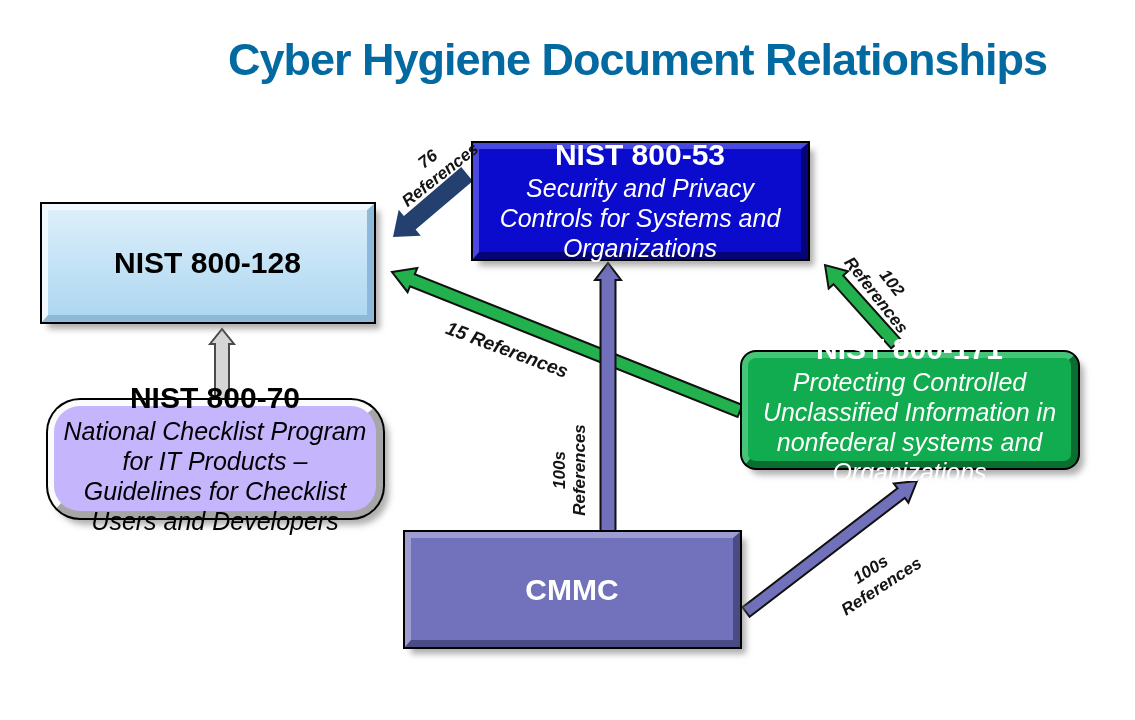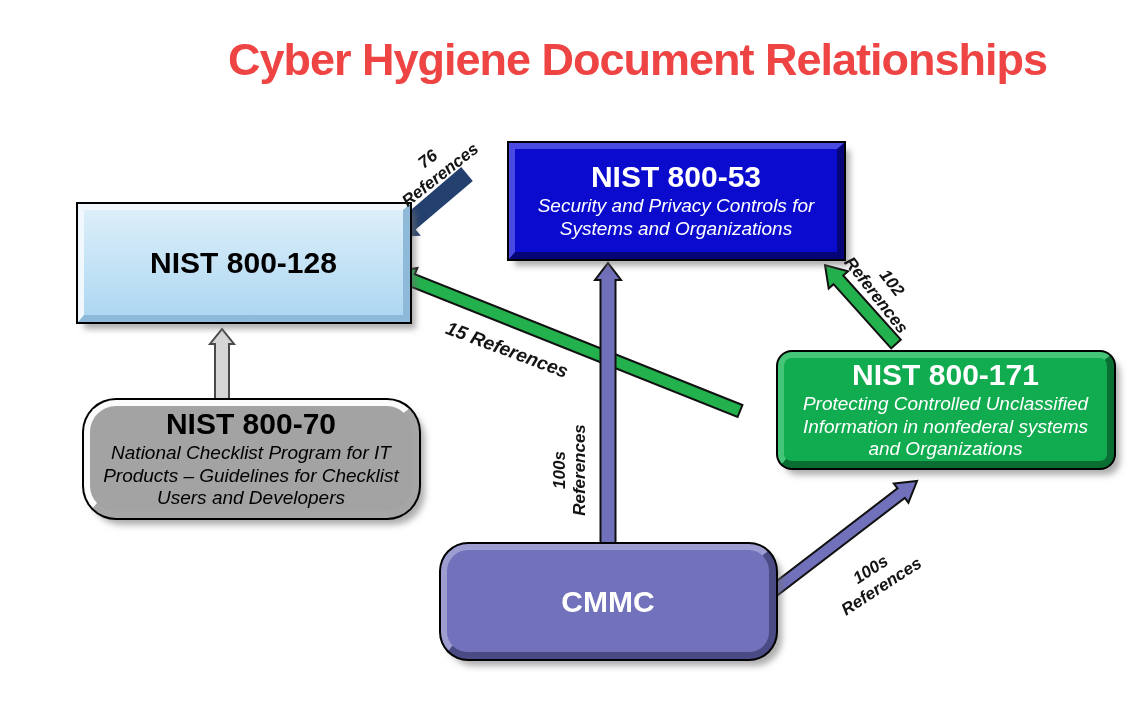--- a/index.html
+++ b/index.html
@@ -14,21 +14,21 @@
 
   .main-title {
     position: absolute;
     top: 34px;
     left: 140px;
     width: 995px;
     text-align: center;
     font-size: 45px;
     font-weight: bold;
     letter-spacing: -1px;
-    color: #ef4444;
+    color: #0369a1;
     white-space: nowrap;
   }
 
   #arrow-layer {
     position: absolute;
     left: 0; top: 0;
     width: 1135px; height: 720px;
     z-index: 1;
     pointer-events: none;
   }
@@ -39,45 +39,44 @@
     box-sizing: border-box;
     display: flex;
     flex-direction: column;
     align-items: center;
     justify-content: center;
     text-align: center;
     padding: 8px 8px;
     border-style: solid;
     border-width: 6px 7px 7px 6px;
     box-shadow: 0 0 0 2px #000, 6px 7px 6px rgba(110,110,110,0.55);
-    margin-left: 36px;
   }
   .box-title {
     font-weight: bold;
     font-size: 30px;
     line-height: 1.1;
     white-space: nowrap;
   }
   .box-subtitle {
     font-style: italic;
-    font-size: 19px;
+    font-size: 25px;
     line-height: 1.2;
     margin-top: 2px;
   }
 
   #box-800-53  { left: 473px; top: 143px; width: 335px; height: 116px;
                  background: #0B0BCE; border-color: #4A4AE2 #050578 #050578 #4A4AE2; color: #fff; }
   #box-800-128 { left: 42px;  top: 204px; width: 332px; height: 118px;
                  background: linear-gradient(180deg, #DCEFFA, #AED7F1); border-color: #F0F8FD #8FB9D9 #8FB9D9 #F0F8FD; color: #000; }
   #box-800-70  { left: 48px;  top: 400px; width: 335px; height: 118px;
-                 background: #a3a3a3; border-color: #FBFBFB #A6A6A6 #A6A6A6 #FBFBFB; color: #000; border-radius: 32px; }
+                 background: #c4b5fd; border-color: #FBFBFB #A6A6A6 #A6A6A6 #FBFBFB; color: #000; border-radius: 32px; }
   #box-800-171 { left: 742px; top: 352px; width: 336px; height: 116px;
                  background: #10AC4F; border-color: #45C577 #0A6E33 #0A6E33 #45C577; color: #fff; border-radius: 14px; }
-  #box-cmmc    { left: 405px; top: 544px; width: 335px; height: 115px;
-                 background: #7272BC; border-color: #9D9DD2 #4A4A85 #4A4A85 #9D9DD2; color: #fff; border-radius: 27px; }
+  #box-cmmc    { left: 405px; top: 532px; width: 335px; height: 115px;
+                 background: #7272BC; border-color: #9D9DD2 #4A4A85 #4A4A85 #9D9DD2; color: #fff; }
 
   .arrow-label {
     position: absolute;
     z-index: 3;
     font-weight: bold;
     font-style: italic;
     font-size: 17px;
     line-height: 1.15;
     color: #141414;
     text-align: center;

